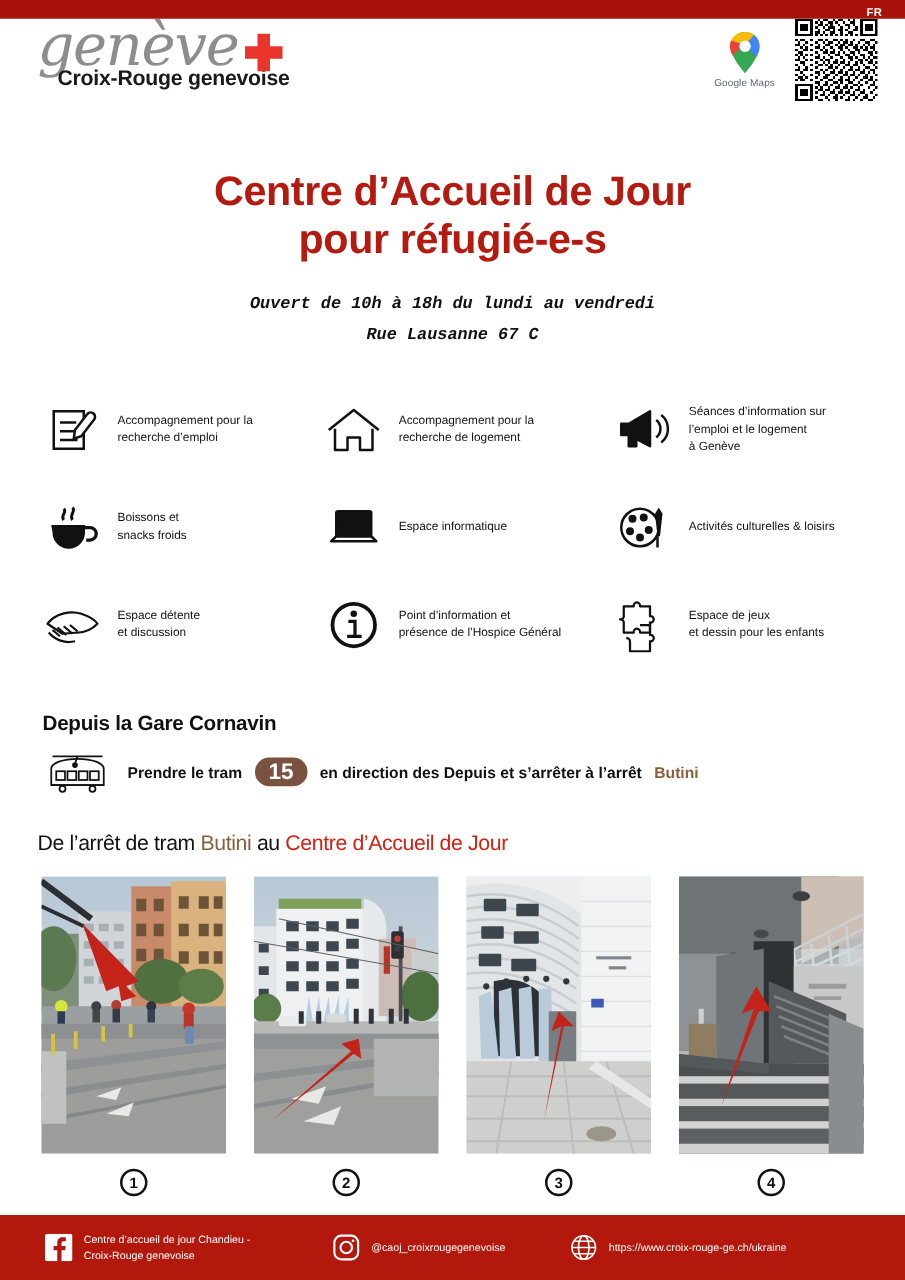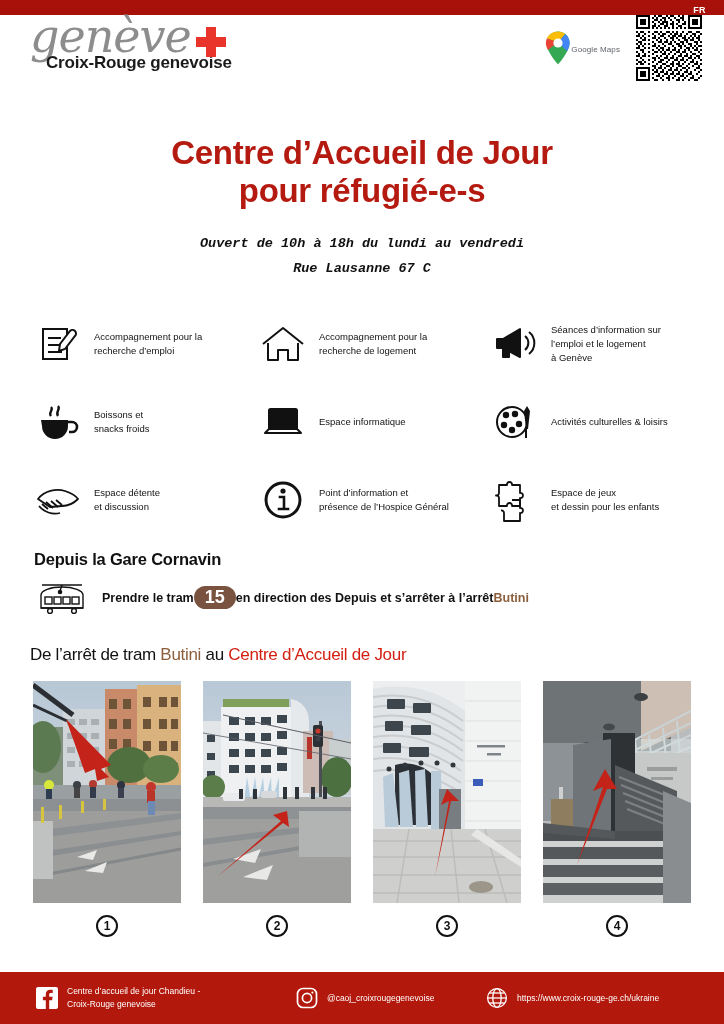--- a/index.html
+++ b/index.html
@@ -41,21 +41,21 @@
     content:""; position:absolute; background:#e8342a;
   }
   .logo-cross::before { left: 10px; top: 0; width: 10px; height: 30px; }
   .logo-cross::after  { left: 0; top: 10px; width: 30px; height: 10px; }
   .logo-sub {
     font-size: 17px; font-weight: bold; color: #1a1a1a;
     margin-top: -4px; margin-left: 16px; letter-spacing: -.2px;
   }
 
   .maps-block { display: flex; align-items: center; gap: 16px; }
-  .gmaps { display:flex; flex-direction: row; align-items:center; }
+  .gmaps { display:flex; flex-direction: column; align-items:center; }
   .gmaps-pin { width: 26px; height: 34px; position: relative; }
   .gmaps-label { font-size: 8px; color:#5f6368; margin-top: 3px; letter-spacing:.1px; }
   .qr { width: 66px; height: 66px; display:block; }
 
   
   .title-wrap { text-align: center; margin-top: 14px; }
   h1.title {
     color: #b51a10; font-size: 33px; font-weight: bold;
     line-height: 1.16; letter-spacing: -.3px;
   }
@@ -72,26 +72,26 @@
     grid-auto-rows: 68px;
     row-gap: 10px;
   }
   .service { display: flex; align-items: center; gap: 12px; }
   .svc-icon { width: 48px; min-width: 48px; height: 48px; display:flex; align-items:center; justify-content:center; }
   .svc-icon svg { display:block; }
   .svc-text { font-size: 9.5px; color: #121212; line-height: 1.45; }
 
   
   .section-h {
-    margin: 16px 0 0 34px;
+    margin: 36px 0 0 34px;
     font-size: 16.5px; font-weight: bold; color: #111; letter-spacing: -.2px;
   }
   .tram-row { display: flex; align-items: center; margin: 12px 0 0 36px; gap: 14px; }
   .tram-icon { width: 52px; height: 34px; }
-  .tram-text { font-size: 12.5px; font-weight: bold; color:#111; display:flex; align-items:center; }
+  .tram-text { font-size: 12.5px; font-weight: bold; color:#111; display:flex; align-items:center; gap: 10px;}
   .tram-badge {
     display:inline-flex; align-items:center; justify-content:center;
     background:#7a5340; color:#fff; border-radius: 14px;
     min-width: 42px; height: 23px; font-size: 18px; font-weight: bold;
   }
   .butini { color: #8b5e3c; }
   .red-txt { color: #d32012; }
 
   .section-h2 {
     margin: 30px 0 0 30px;
@@ -111,21 +111,21 @@
     border: 2.5px solid #111; color:#111; font-size: 12px; font-weight: bold;
     display:flex; align-items:center; justify-content:center;
   }
 
   
   .footer {
     position: absolute; left: 0; bottom: 0; width: 724px; height: 52px;
     background: #b2180c; display:flex; align-items:center; padding-left: 36px; gap: 0;
   }
   .f-item { display:flex; align-items:center; gap: 9px; }
-  .f-item.fb { width: 260px; }
+  .f-item.fb { width: 230px; }
   .f-item.ig { width: 190px; }
   .f-text { color:#fff; font-size: 8.5px; line-height: 1.5; }
   .f-ic { width: 22px; height: 22px; min-width:22px; }
 </style>
 </head>
 <body>
 
 <div class="page">
 
   <div class="lang-bar">

